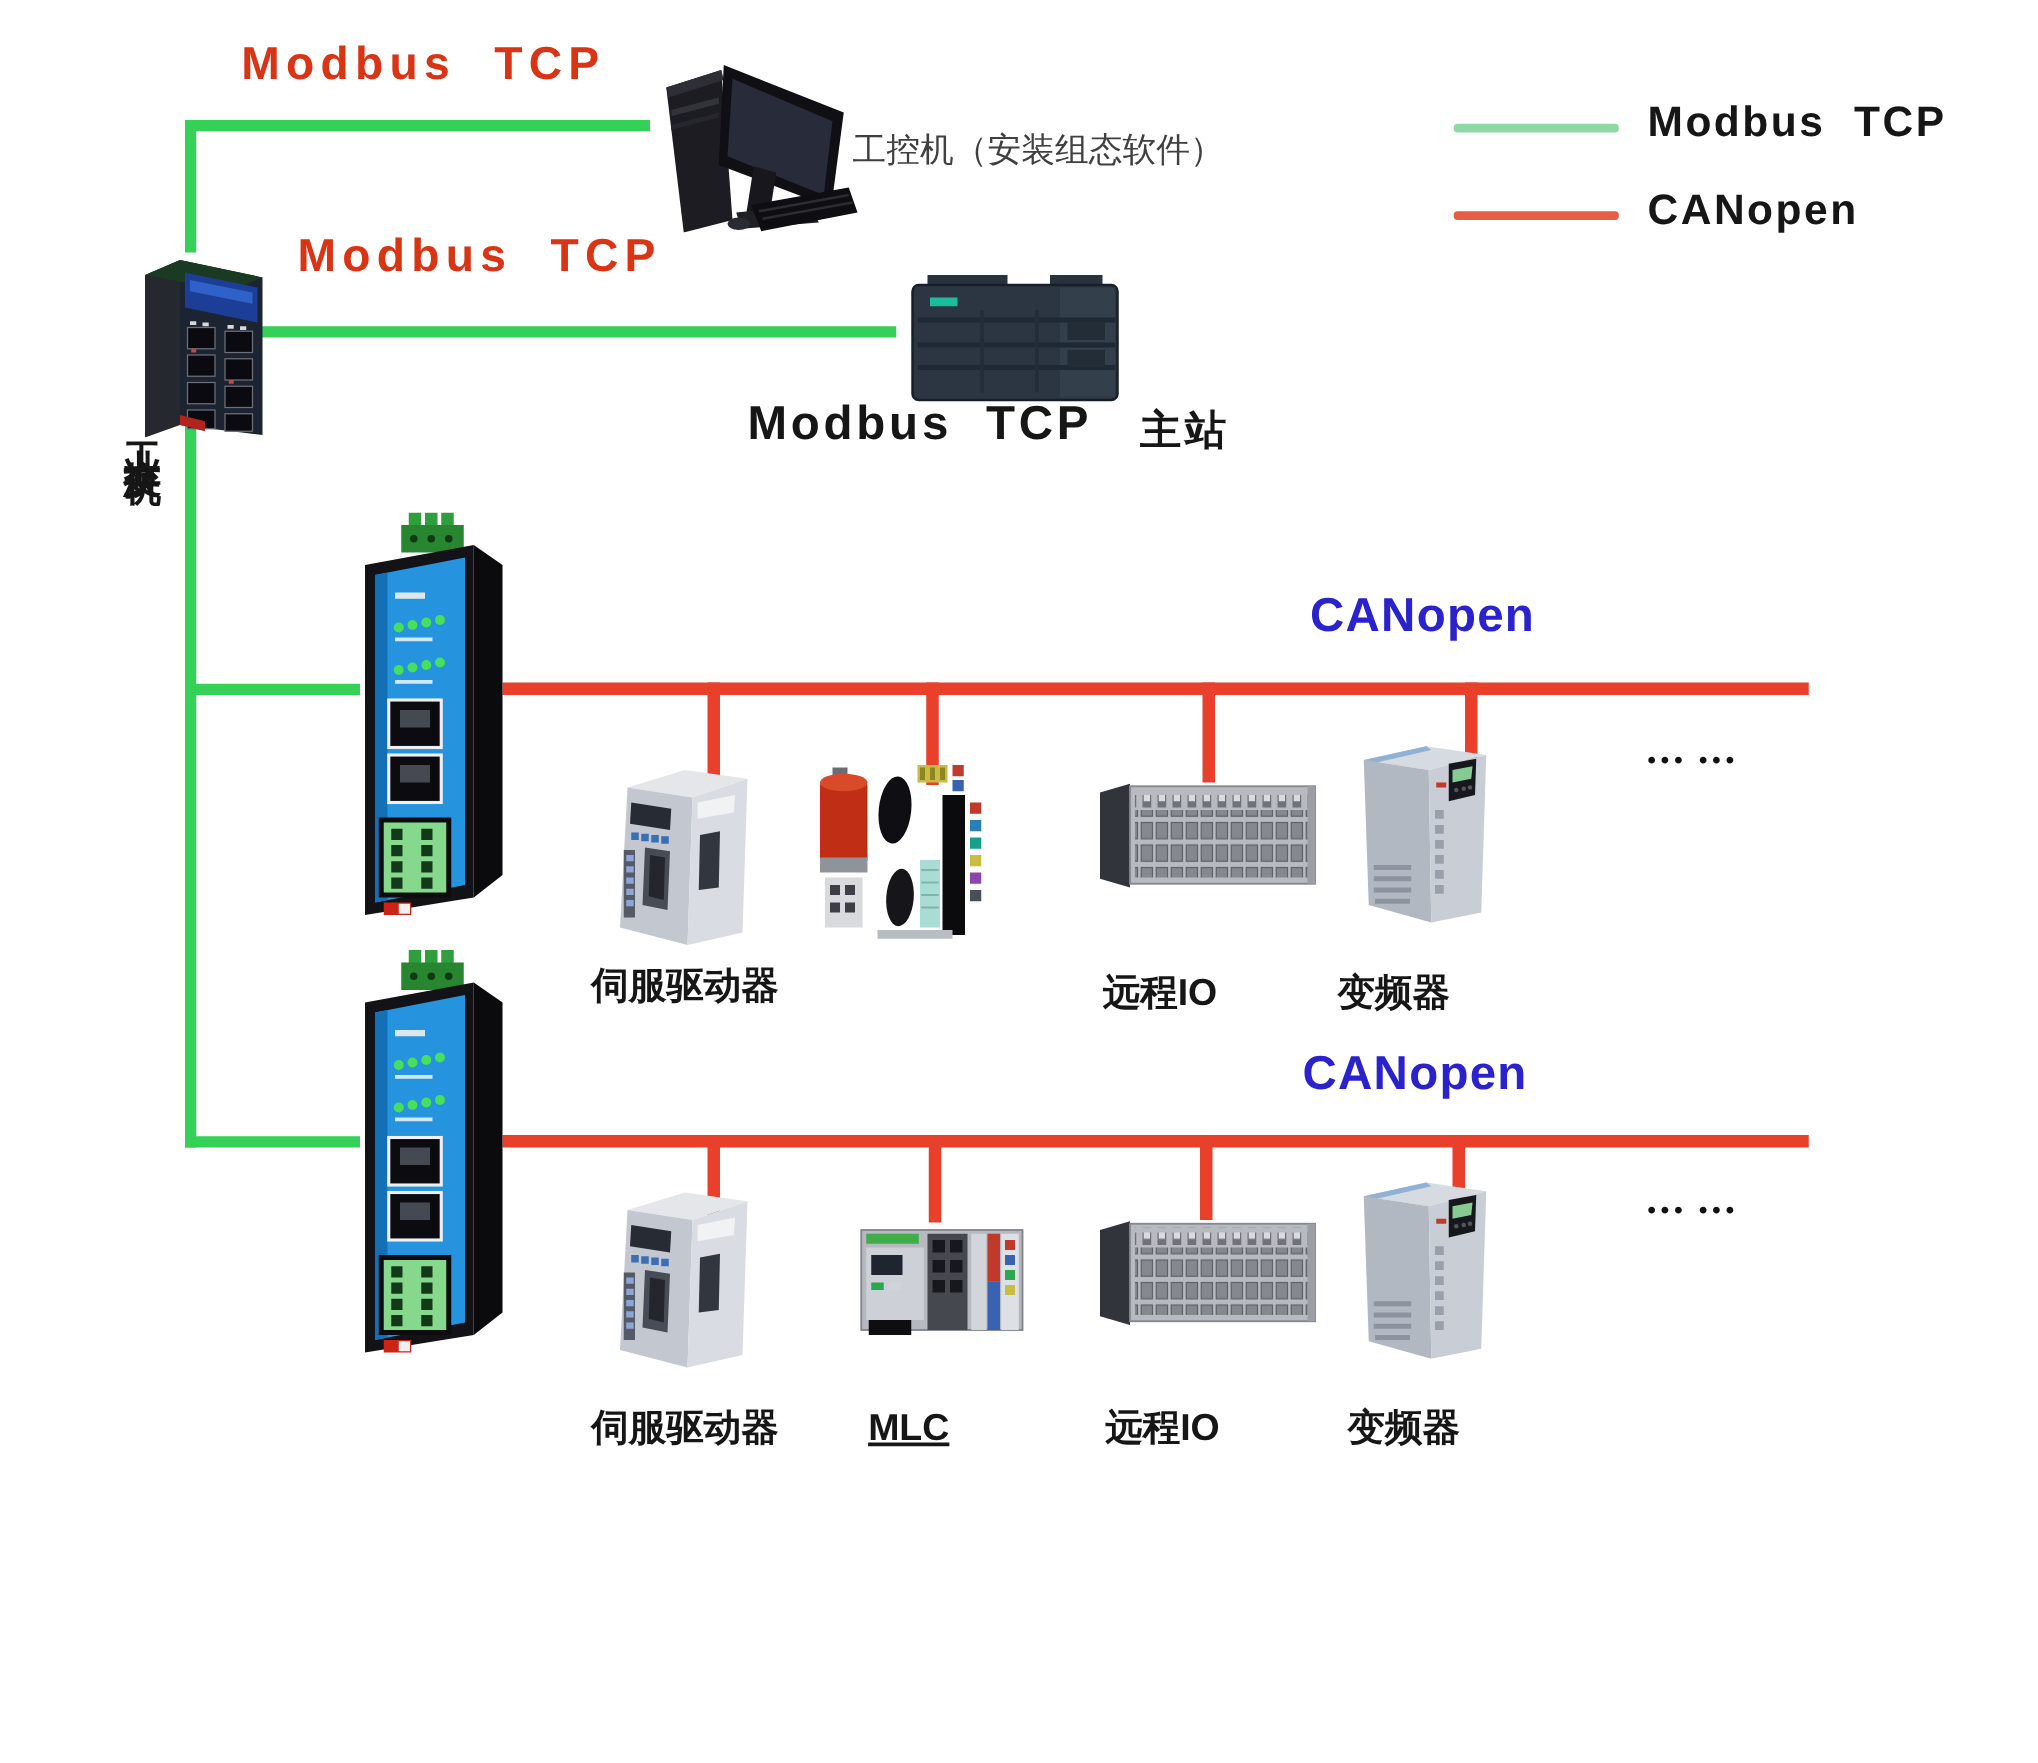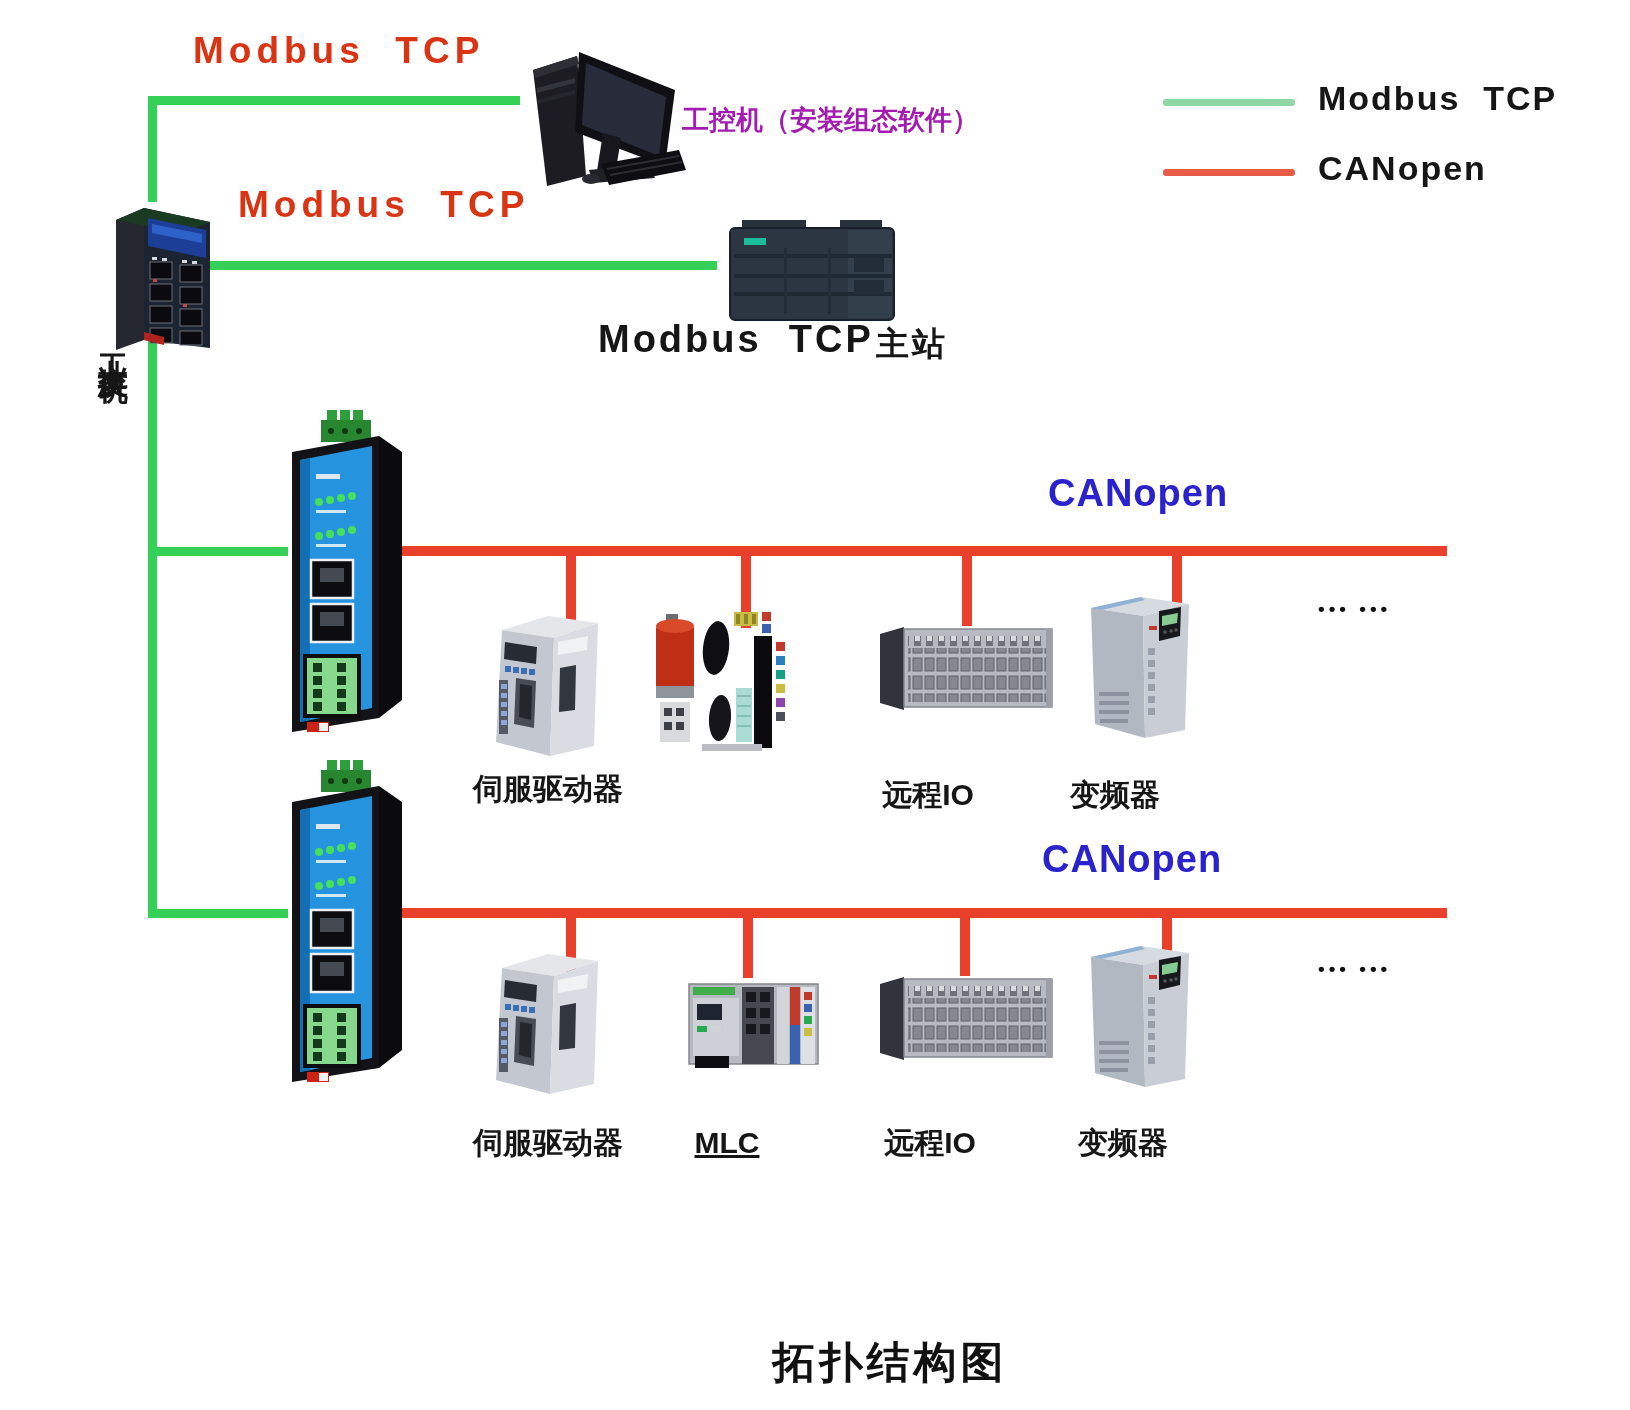--- a/index.html
+++ b/index.html
@@ -10,21 +10,21 @@
   .mline{background:var(--modbus-line,#35d058);}
   .cline{background:var(--canopen-line,#e8402a);}
   .red-proto{position:absolute;font-weight:bold;font-size:37px;letter-spacing:5px;
              color:var(--modbus-text-red,#d93414);white-space:pre;}
   .blk-proto{position:absolute;font-weight:bold;font-size:38px;letter-spacing:3px;
              color:#161616;white-space:pre;}
   .blue-proto{position:absolute;font-weight:bold;font-size:38px;letter-spacing:1px;
               color:var(--canopen-text-blue,#2a22cc);}
   .dev-label{position:absolute;font-weight:bold;font-size:30px;color:#161616;
              text-align:center;line-height:37px;}
-  .small-label{position:absolute;font-weight:bold;font-size:27px;color:#a21caf;}
+  .small-label{position:absolute;font-weight:normal;font-size:27px;color:#404040;}
   .legend-label{position:absolute;font-weight:bold;font-size:34px;letter-spacing:2px;
                 color:#161616;white-space:pre;}
   .legend-swatch{position:absolute;border-radius:3px;}
   .vert-label{position:absolute;font-weight:bold;font-size:30px;color:#161616;
               writing-mode:vertical-rl;text-orientation:upright;letter-spacing:5px;}
   .dots{position:absolute;font-weight:bold;font-size:19px;letter-spacing:4px;color:#111;white-space:pre;}
   #diagram-title{position:absolute;left:640px;top:1334px;width:500px;text-align:center;
                  font-weight:bold;font-size:43px;letter-spacing:4px;color:#111;}
   svg{display:block;}
 </style>
@@ -48,21 +48,21 @@
 
   <div class="hline cline" style="left:402px;top:908px;width:1045px;height:10px;"></div>
   <div class="vline cline" style="left:566px;top:908px;width:10px;height:74px;"></div>
   <div class="vline cline" style="left:743px;top:908px;width:10px;height:70px;"></div>
   <div class="vline cline" style="left:960px;top:908px;width:10px;height:68px;"></div>
   <div class="vline cline" style="left:1162px;top:908px;width:10px;height:68px;"></div>
 
   <div class="red-proto" style="left:193px;top:30px;">Modbus  TCP</div>
   <div class="red-proto" style="left:238px;top:184px;">Modbus  TCP</div>
   <div class="blk-proto" style="left:598px;top:318px;">Modbus  TCP</div>
-  <div class="blk-proto" style="left:876px;top:322px;font-size:33px;">主站</div>
+  <div class="blk-proto" style="left:912px;top:322px;font-size:33px;">主站</div>
   <div class="blue-proto" style="left:1048px;top:472px;">CANopen</div>
   <div class="blue-proto" style="left:1042px;top:838px;">CANopen</div>
   <div class="small-label" style="left:682px;top:102px;">工控机（安装组态软件）</div>
   <div class="vert-label" style="left:92px;top:330px;">工业交换机</div>
   <div class="dots" style="left:1318px;top:598px;">••• •••</div>
   <div class="dots" style="left:1318px;top:958px;">••• •••</div>
 
   <div>
     <div class="legend-swatch" style="left:1163px;top:99px;width:132px;height:7px;background:var(--legend-green,#8fd8a5);"></div>
     <div class="legend-label" style="left:1318px;top:79px;">Modbus  TCP</div>
@@ -447,15 +447,14 @@
 
   <div class="dev-label" style="left:468px;top:770px;width:160px;">伺服驱动器</div>
   <div class="dev-label" style="left:868px;top:776px;width:120px;">远程IO</div>
   <div class="dev-label" style="left:1050px;top:776px;width:130px;">变频器</div>
 
   <div class="dev-label" style="left:468px;top:1124px;width:160px;">伺服驱动器</div>
   <div class="dev-label" style="left:667px;top:1124px;width:120px;text-decoration:underline;">MLC</div>
   <div class="dev-label" style="left:870px;top:1124px;width:120px;">远程IO</div>
   <div class="dev-label" style="left:1058px;top:1124px;width:130px;">变频器</div>
 
-  <div id="diagram-title">拓扑结构图</div>
 
 </div>
 
 </body></html>

